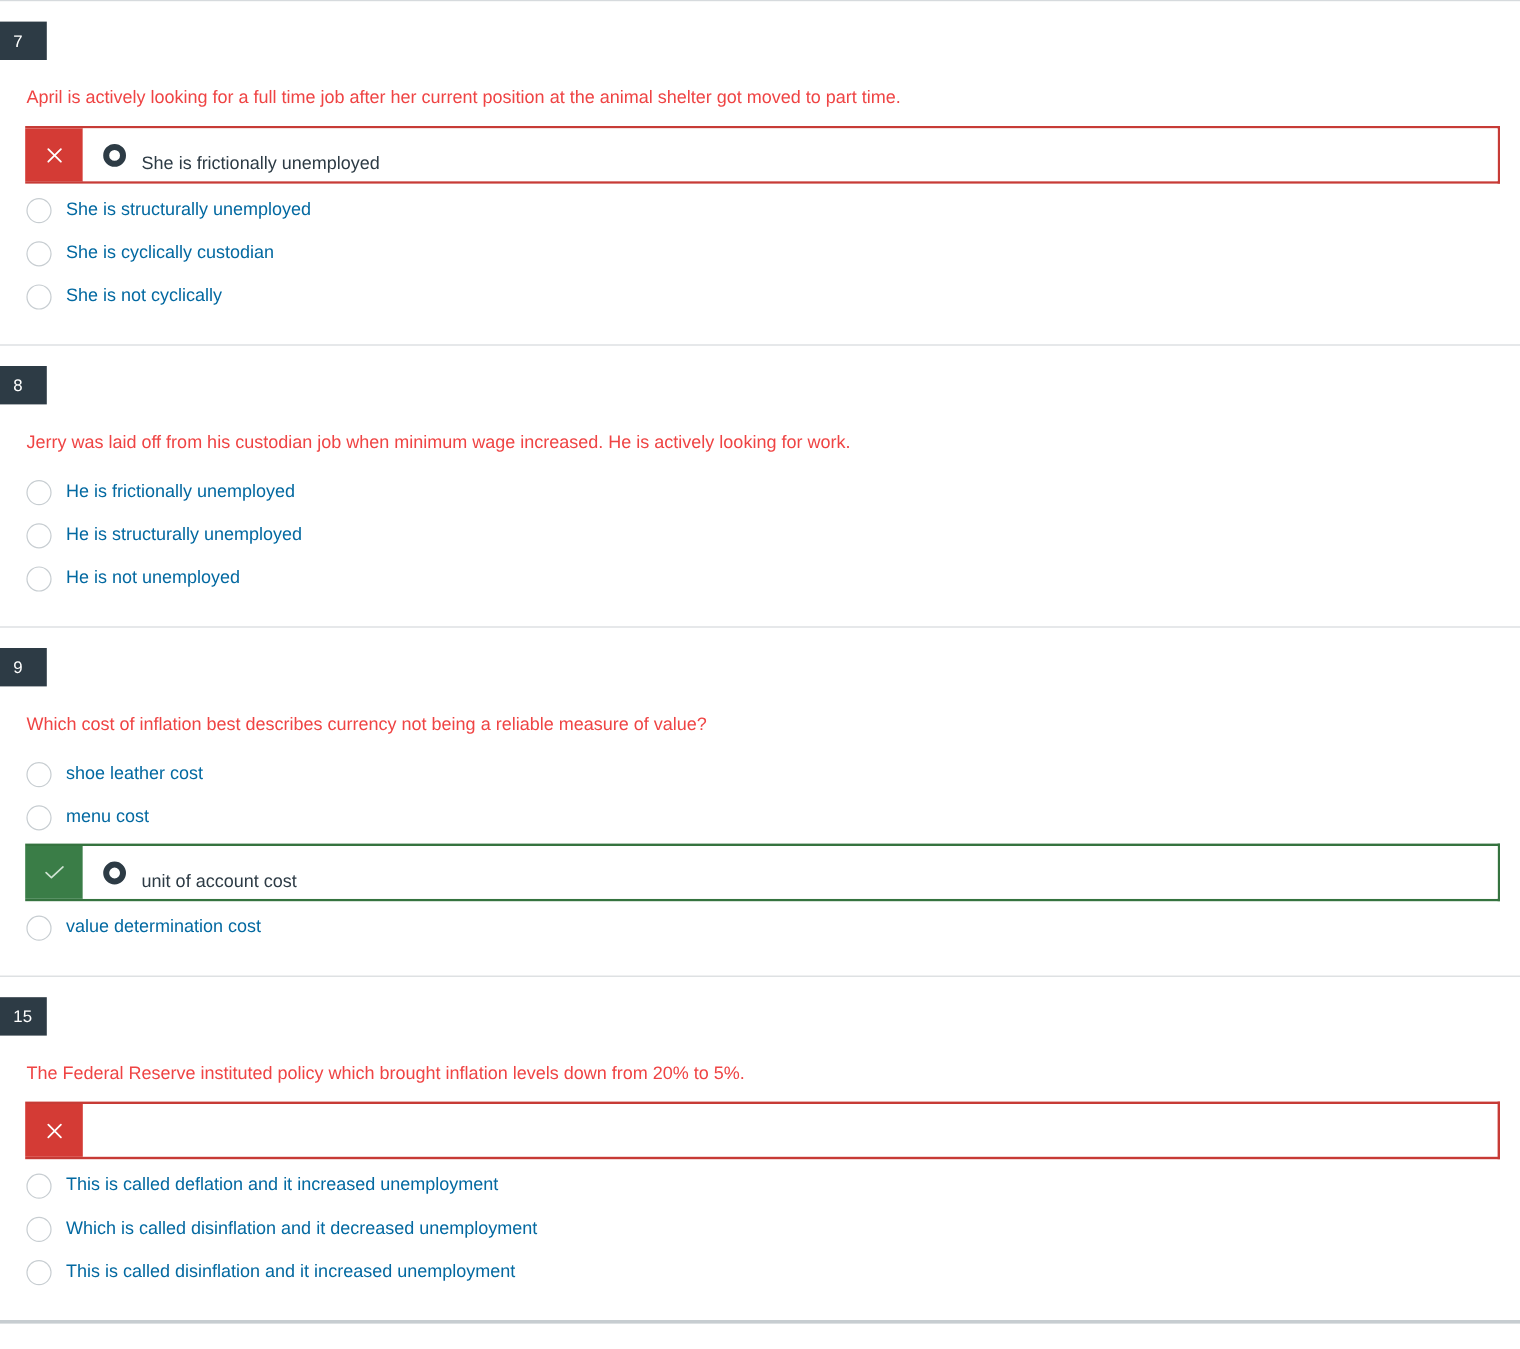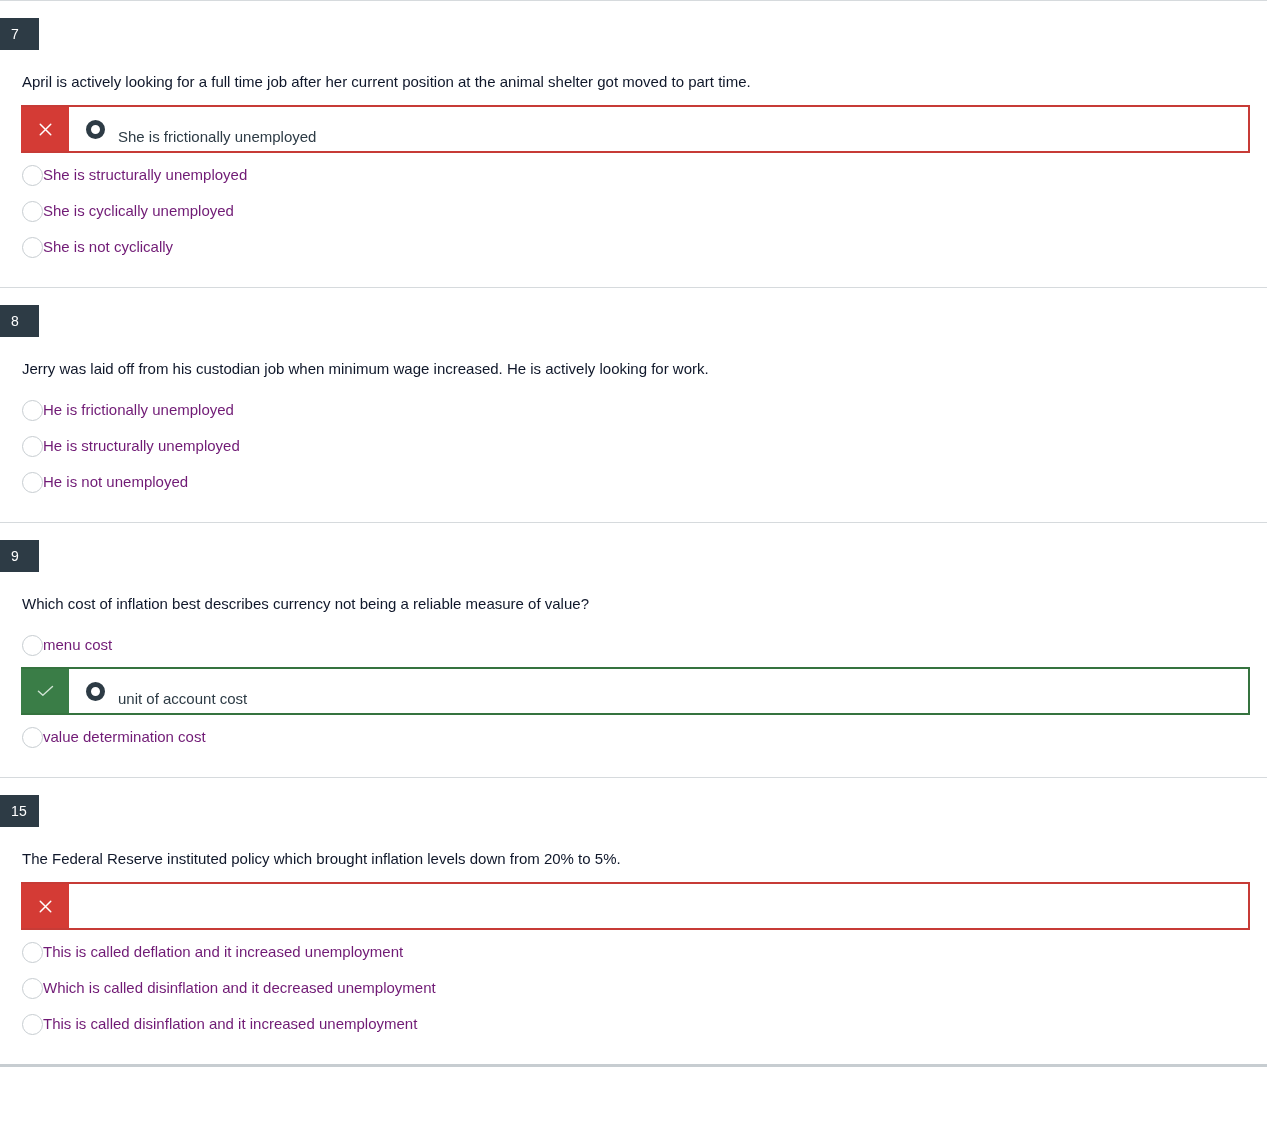--- a/index.html
+++ b/index.html
@@ -43,21 +43,21 @@
     min-width: 39px;
     padding: 0 12px 0 11px;
     box-sizing: border-box;
     margin-top: 17px;
     font-weight: normal;
     letter-spacing: 0.2px;
   }
   .q-text {
     font-size: 15px;
     line-height: 22px;
-    color: #0f172a;
+    color: #ef4444;
     margin: 21px 0 0 22px;
     padding-right: 40px;
   }
   .answers {
     margin-top: 12px;
     padding-bottom: 22px;
   }
   
   .answer {
     display: flex;
@@ -71,21 +71,22 @@
     height: 21px;
     border-radius: 50%;
     border: 1.5px solid #c7cdd1;
     background: #ffffff;
     flex: 0 0 auto;
     box-sizing: border-box;
   }
   .answer .atext {
     font-size: 15px;
     line-height: 20px;
-    color: #701a75;
+    color: #0369a1;
+    margin-left: 12px;
   }
   
   .answer.marked {
     padding: 0;
     margin: 4px 0 4px 0;
     min-height: 0;
   }
   .marked-wrap {
     display: flex;
     align-items: stretch;
@@ -156,21 +157,21 @@
                 <span class="atext">She is frictionally unemployed</span>
               </div>
             </div>
           </div>
           <div class="answer">
             <span class="radio"></span>
             <span class="atext">She is structurally unemployed</span>
           </div>
           <div class="answer">
             <span class="radio"></span>
-            <span class="atext">She is cyclically unemployed</span>
+            <span class="atext">She is cyclically custodian</span>
           </div>
           <div class="answer">
             <span class="radio"></span>
             <span class="atext">She is not cyclically</span>
           </div>
         </div></div>
       <div class="question"><div class="q-number">8</div><div class="q-text">Jerry was laid off from his custodian job when minimum wage increased. He is actively looking for work.</div><div class="answers">
           <div class="answer">
             <span class="radio"></span>
             <span class="atext">He is frictionally unemployed</span>
@@ -178,20 +179,24 @@
           <div class="answer">
             <span class="radio"></span>
             <span class="atext">He is structurally unemployed</span>
           </div>
           <div class="answer">
             <span class="radio"></span>
             <span class="atext">He is not unemployed</span>
           </div>
         </div></div>
       <div class="question"><div class="q-number">9</div><div class="q-text">Which cost of inflation best describes currency not being a reliable measure of value?</div><div class="answers">
+          <div class="answer">
+            <span class="radio"></span>
+            <span class="atext">shoe leather cost</span>
+          </div>
           <div class="answer">
             <span class="radio"></span>
             <span class="atext">menu cost</span>
           </div>
           <div class="answer marked">
             <div class="marked-wrap correct">
               <div class="flag correct">
                 <svg width="17" height="14" viewBox="0 0 18 14" aria-hidden="true">
                   <path d="M1.5 7.2 L6.2 11.6 L16.4 2.2" fill="none" stroke="#cfe3d3" stroke-width="1.5" stroke-linecap="round" stroke-linejoin="round"></path>
                 </svg>

